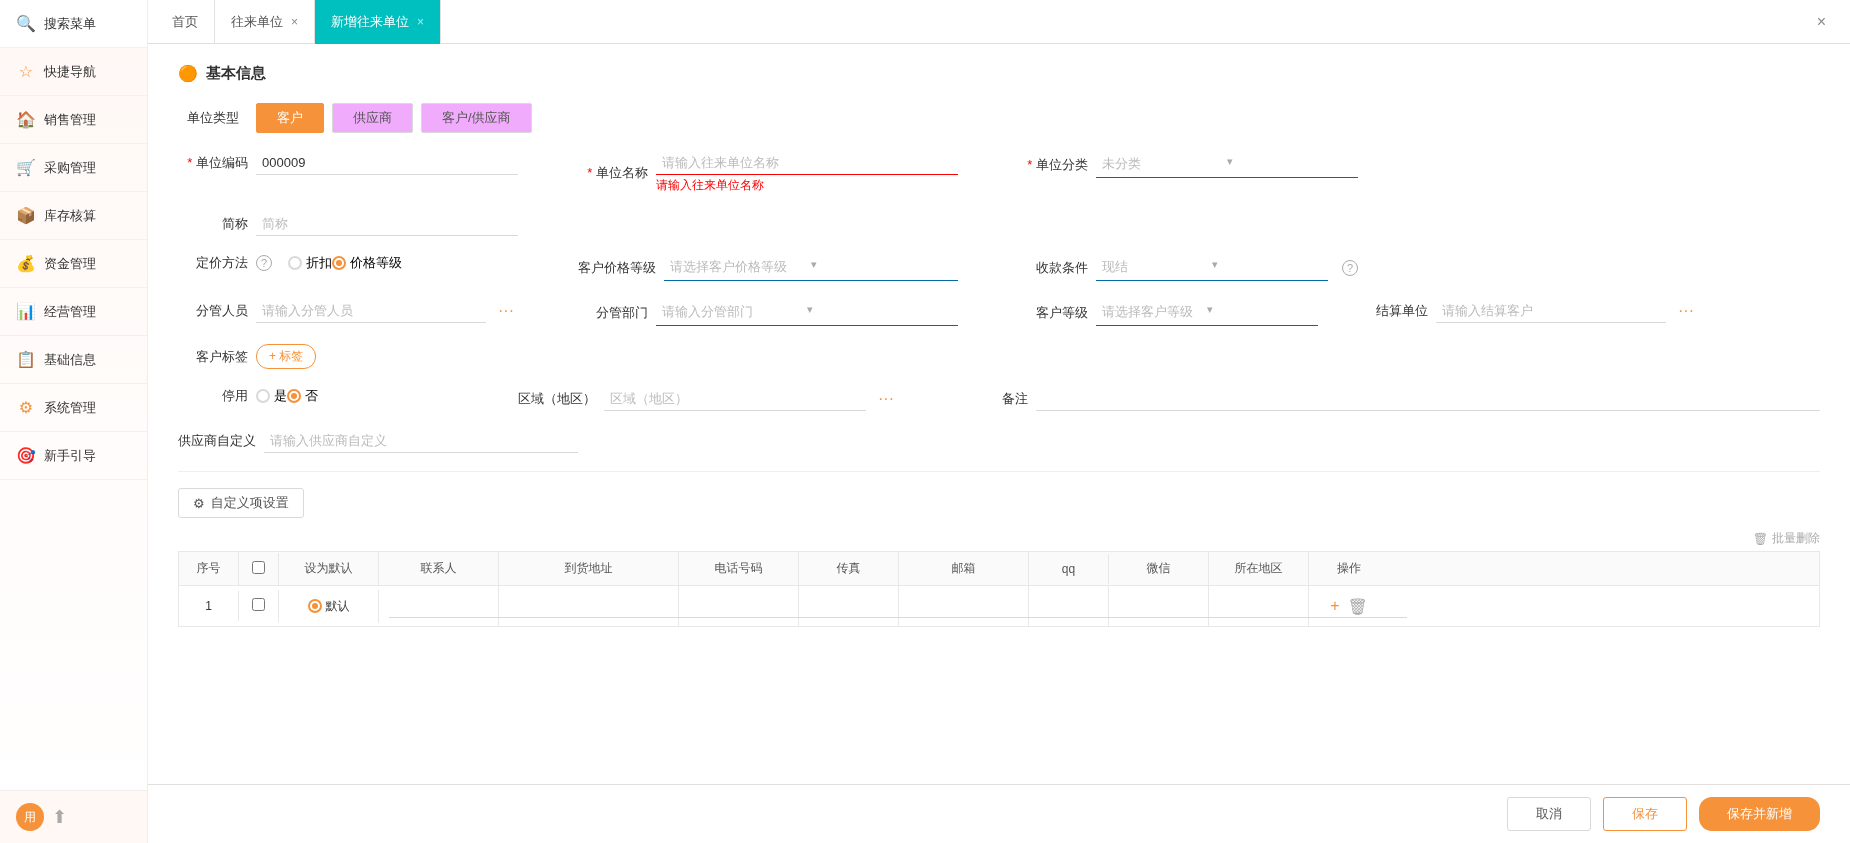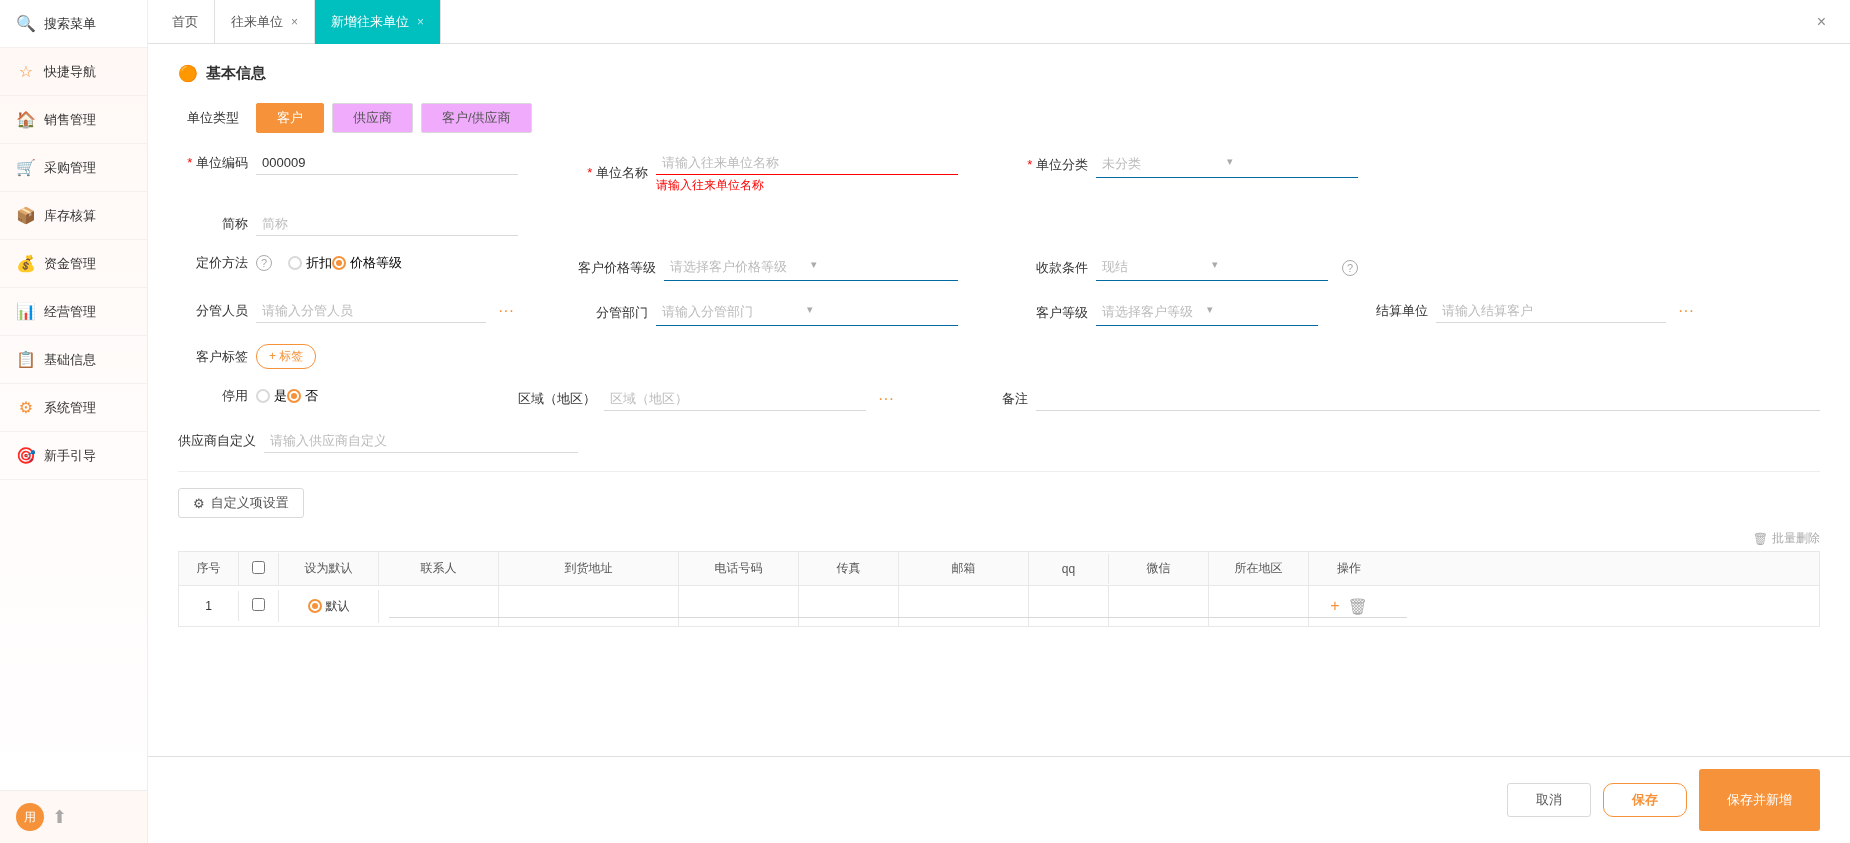--- a/index.html
+++ b/index.html
@@ -287,31 +287,30 @@
       border: 1px solid #d9d9d9;
       border-radius: 3px;
       background: #fff;
       cursor: pointer;
       font-size: 13px;
       color: #555;
     }
     .btn-save {
       padding: 7px 28px;
       border: 1px solid #f5923a;
-      border-radius: 10px;
+      border-radius: 3px;
       background: #fff;
       cursor: pointer;
       font-size: 13px;
       color: #f5923a;
-      font-weight: bold;
     }
     .btn-save-new {
-      padding: 22px 28px;
+      padding: 8px 28px;
       border: none;
-      border-radius: 3px;
+      border-radius: 13px;
       background: #f5923a;
       cursor: pointer;
       font-size: 13px;
       color: #fff;
     }
 
     
     .col-seq { width: 60px; }
     .col-check { width: 40px; }
     .col-default { width: 100px; }

